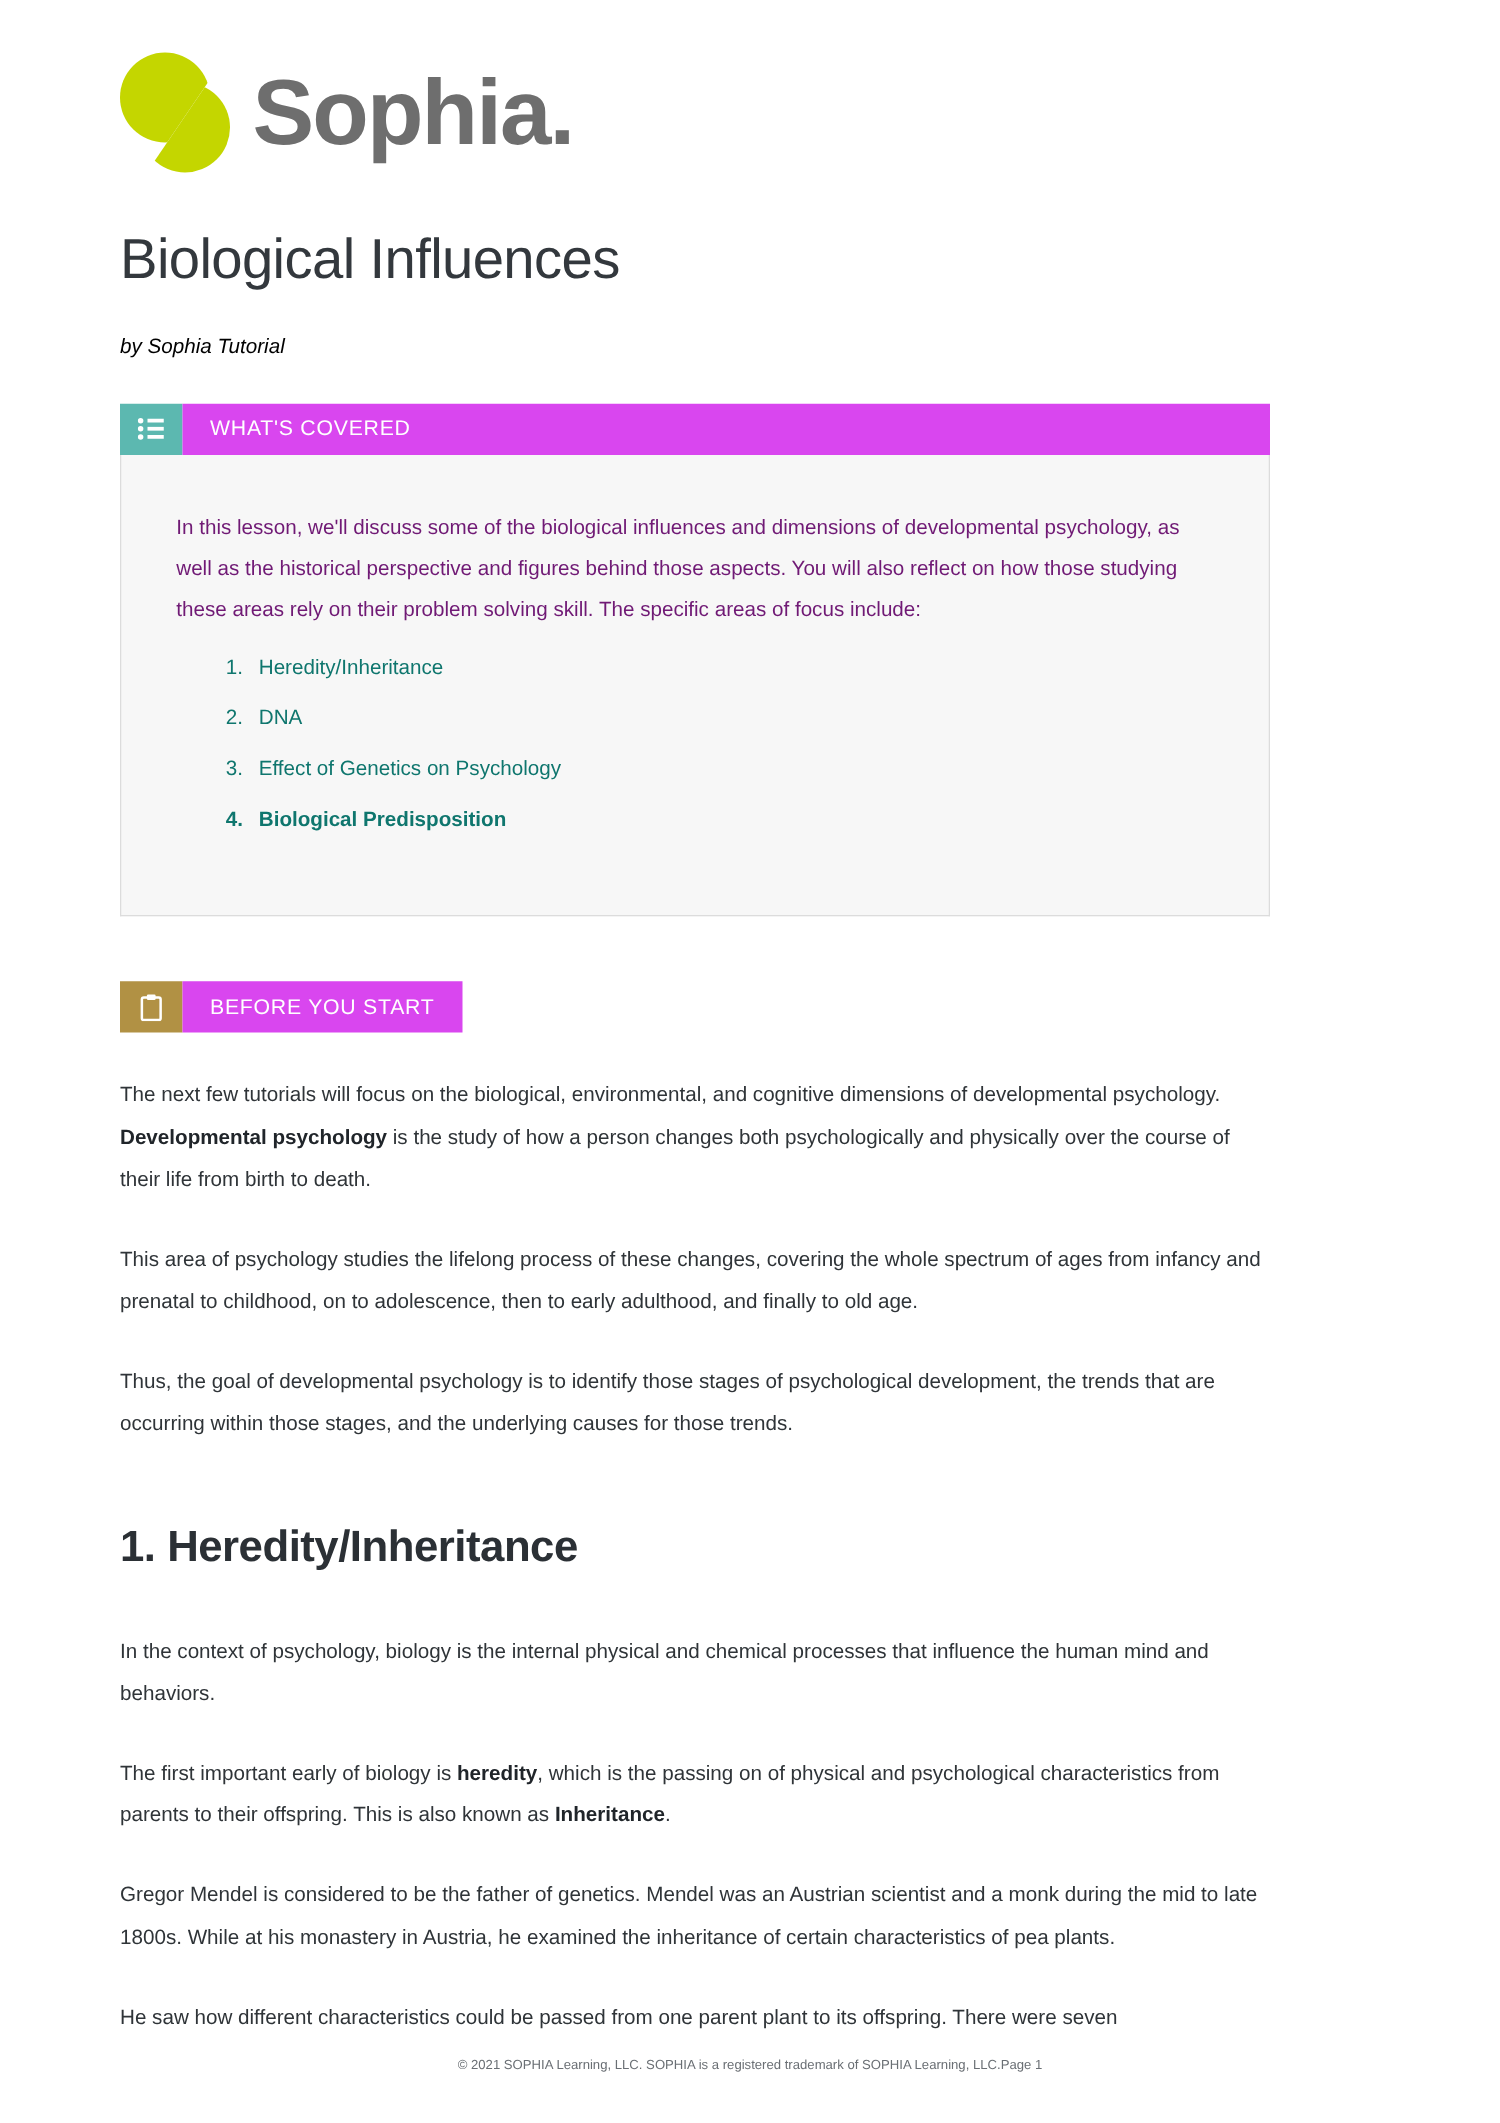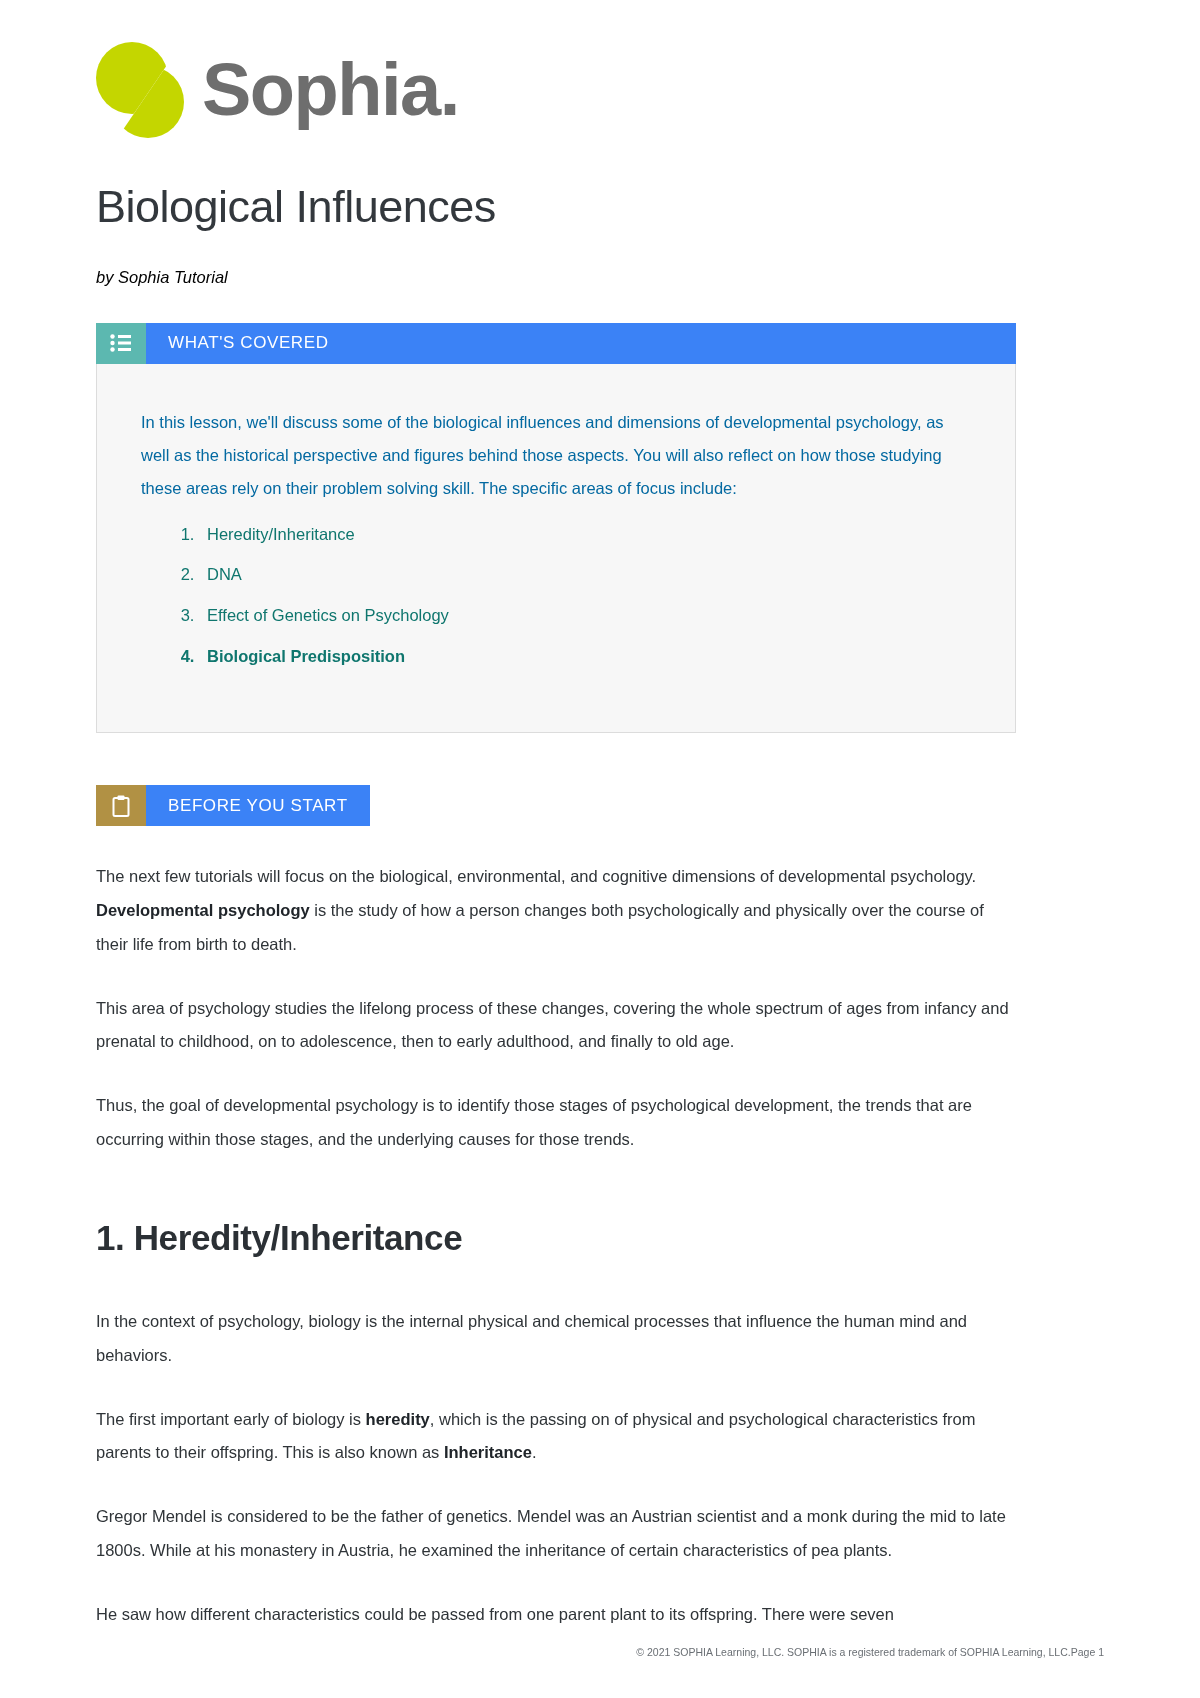--- a/index.html
+++ b/index.html
@@ -77,41 +77,41 @@
   .callout-icon {
     width: 50px;
     flex: 0 0 50px;
     display: flex;
     align-items: center;
     justify-content: center;
   }
   .callout-icon.teal { background: #5cb8b0; }
   .callout-icon.gold { background: #b19144; }
   .callout-label {
-    background: #3b82f6;
+    background: #d946ef;
     color: #ffffff;
     font-size: 17px;
     letter-spacing: 0.6px;
     display: flex;
     align-items: center;
     padding: 0 22px;
   }
   .callout-label.full { flex: 1 1 auto; }
   .callout-label.fit { flex: 0 0 auto; }
 
   
   .covered-box {
     border: 1px solid #dcdcdc;
     border-top: none;
     background: #f7f7f7;
     padding: 42px 44px 46px 44px;
   }
   .covered-box p {
     font-size: 16.5px;
-    color: #0369a1;
+    color: #701a75;
     line-height: 2.0;
   }
   .covered-list {
     margin-top: 18px;
     padding-left: 58px;
   }
   .covered-list li {
     font-size: 16.5px;
     color: #0f766e;
     line-height: 1.45;
@@ -142,21 +142,21 @@
 
   .section-gap { margin-top: 46px; }
 
   
   .footer {
     position: absolute;
     left: 96px;
     right: 96px;
     bottom: 40px;
     display: flex;
-    justify-content: flex-end;
+    justify-content: center;
     align-items: baseline;
     font-size: 10.5px;
     color: #6a6f74;
   }
 </style>
 </head>
 <body>
 
 <div class="page">
 

